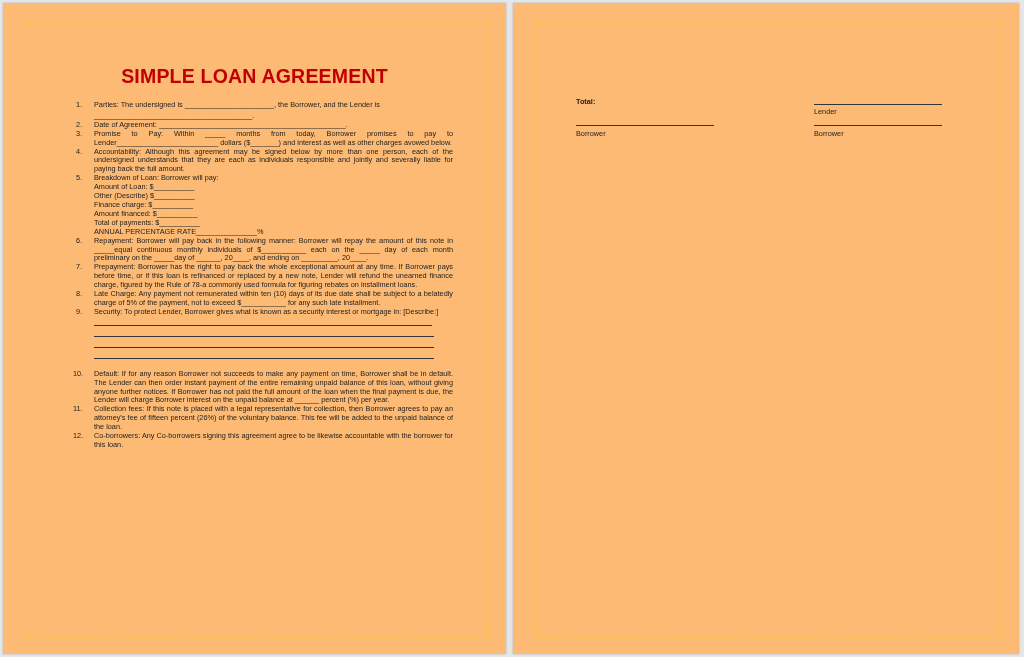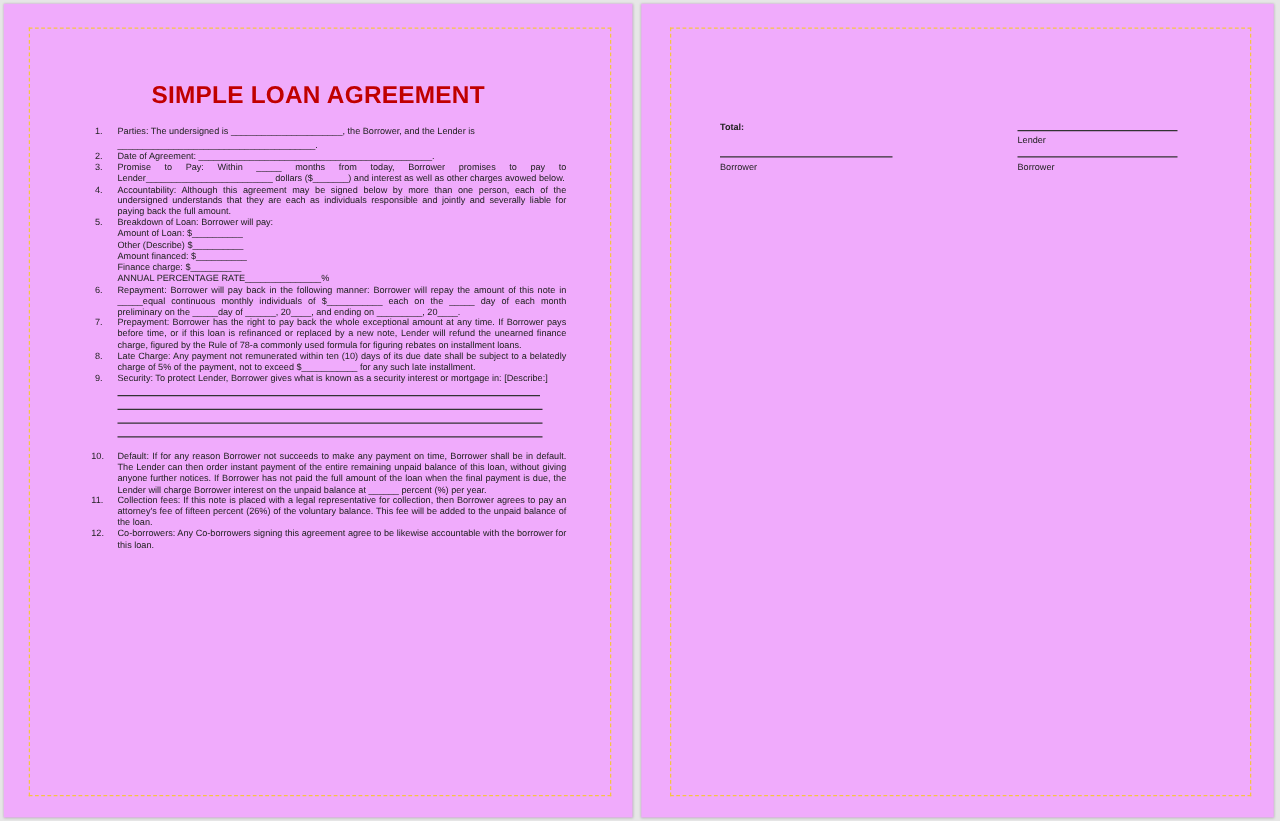--- a/index.html
+++ b/index.html
@@ -3,21 +3,21 @@
 <meta charset="utf-8">
 <style>
   html, body { margin:0; padding:0; }
   body {
     width:1024px; height:657px; overflow:hidden;
     background:#e6e6e6;
     font-family:"Liberation Sans", sans-serif;
     position:relative;
   }
   .page {
-    position:absolute; top:3px; background:#f0abfc;
+    position:absolute; top:3px; background:#fdba74;
     box-shadow:0 0 2px rgba(0,0,0,0.25);
   }
   #page1 { left:3px; width:503px; height:651px; }
   #page2 { left:513px; width:506px; height:651px; }
   .margin-box {
     position:absolute; border:1px dashed #f5c542;
   }
   #page1 .margin-box { left:20px; top:19px; width:464px; height:613px; }
   #page2 .margin-box { left:23px; top:19px; width:463px; height:613px; }
 
@@ -63,22 +63,23 @@
     </div>
     <div class="item">
       <span class="num">4.</span>
       <span>Accountability: Although this agreement may be signed below by more than one person, each of the undersigned understands that they are each as individuals responsible and jointly and severally liable for paying back the full amount.</span>
     </div>
     <div class="item">
       <span class="num">5.</span>
       <span class="sub">Breakdown of Loan: Borrower will pay:</span>
       <span class="sub">Amount of Loan: $__________</span>
       <span class="sub">Other (Describe) $__________</span>
+      <span class="sub">Finance charge: $__________</span>
       <span class="sub">Amount financed: $__________</span>
-      <span class="sub">Finance charge: $__________</span>
+      <span class="sub">Total of payments: $__________</span>
       <span class="sub">ANNUAL PERCENTAGE RATE_______________%</span>
     </div>
     <div class="item">
       <span class="num">6.</span>
       <span>Repayment: Borrower will pay back in the following manner: Borrower will repay the amount of this note in _____equal continuous monthly individuals of $___________ each on the _____ day of each month preliminary on the _____day of ______, 20____, and ending on _________, 20____.</span>
     </div>
     <div class="item">
       <span class="num">7.</span>
       <span>Prepayment: Borrower has the right to pay back the whole exceptional amount at any time. If Borrower pays before time, or if this loan is refinanced or replaced by a new note, Lender will refund the unearned finance charge, figured by the Rule of 78-a commonly used formula for figuring rebates on installment loans.</span>
     </div>

